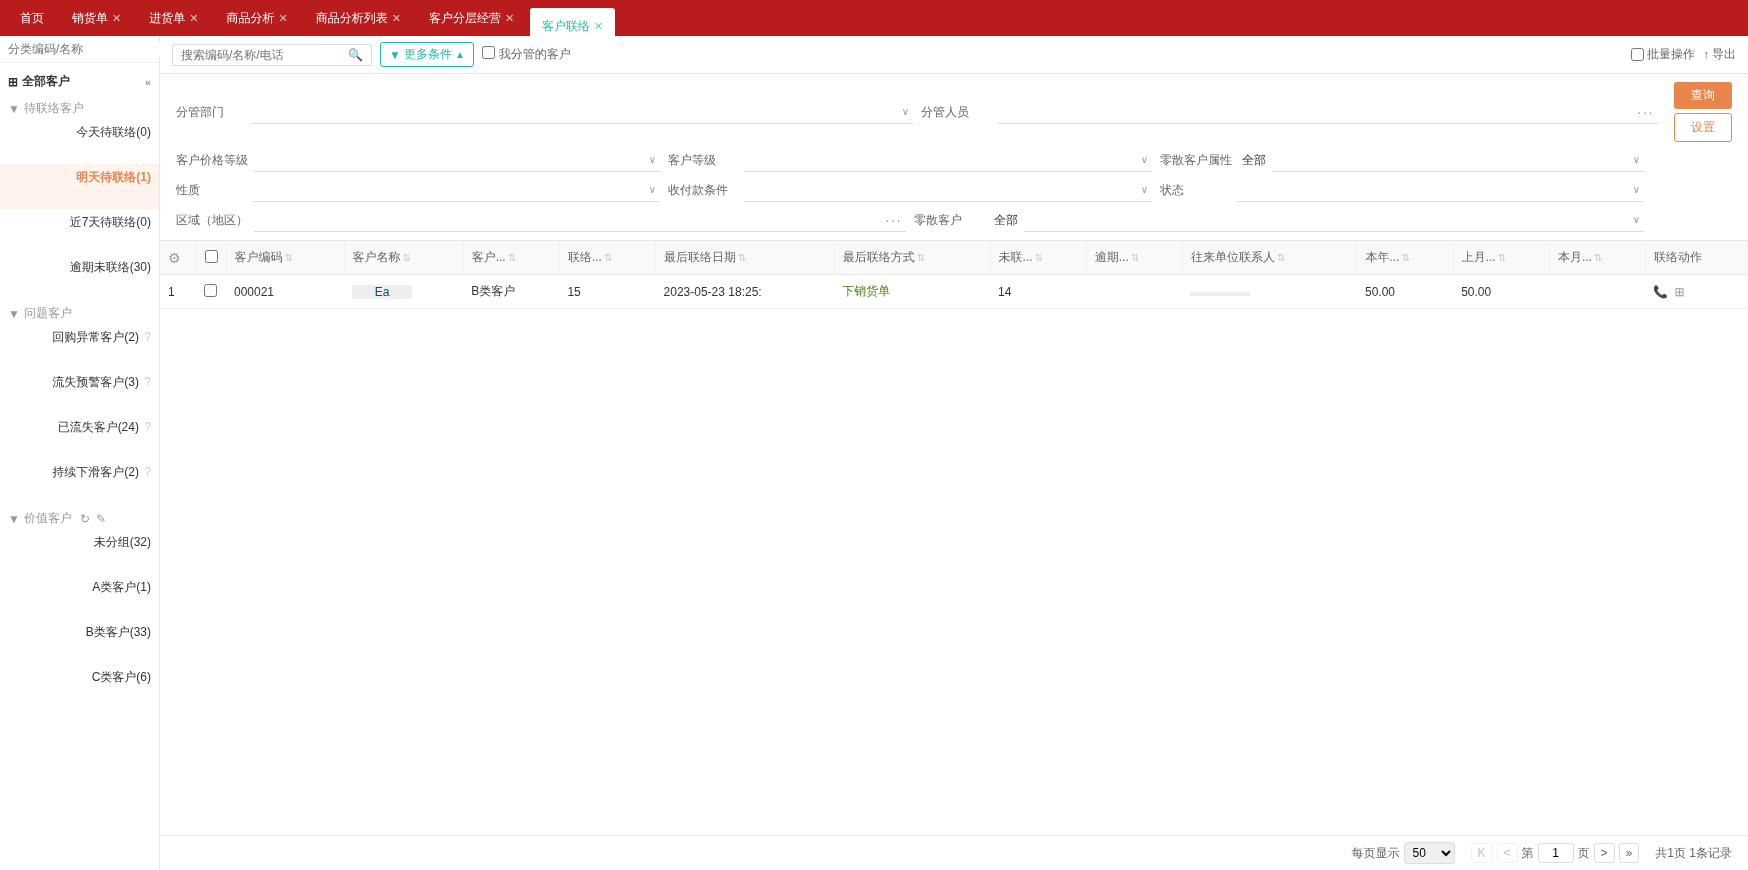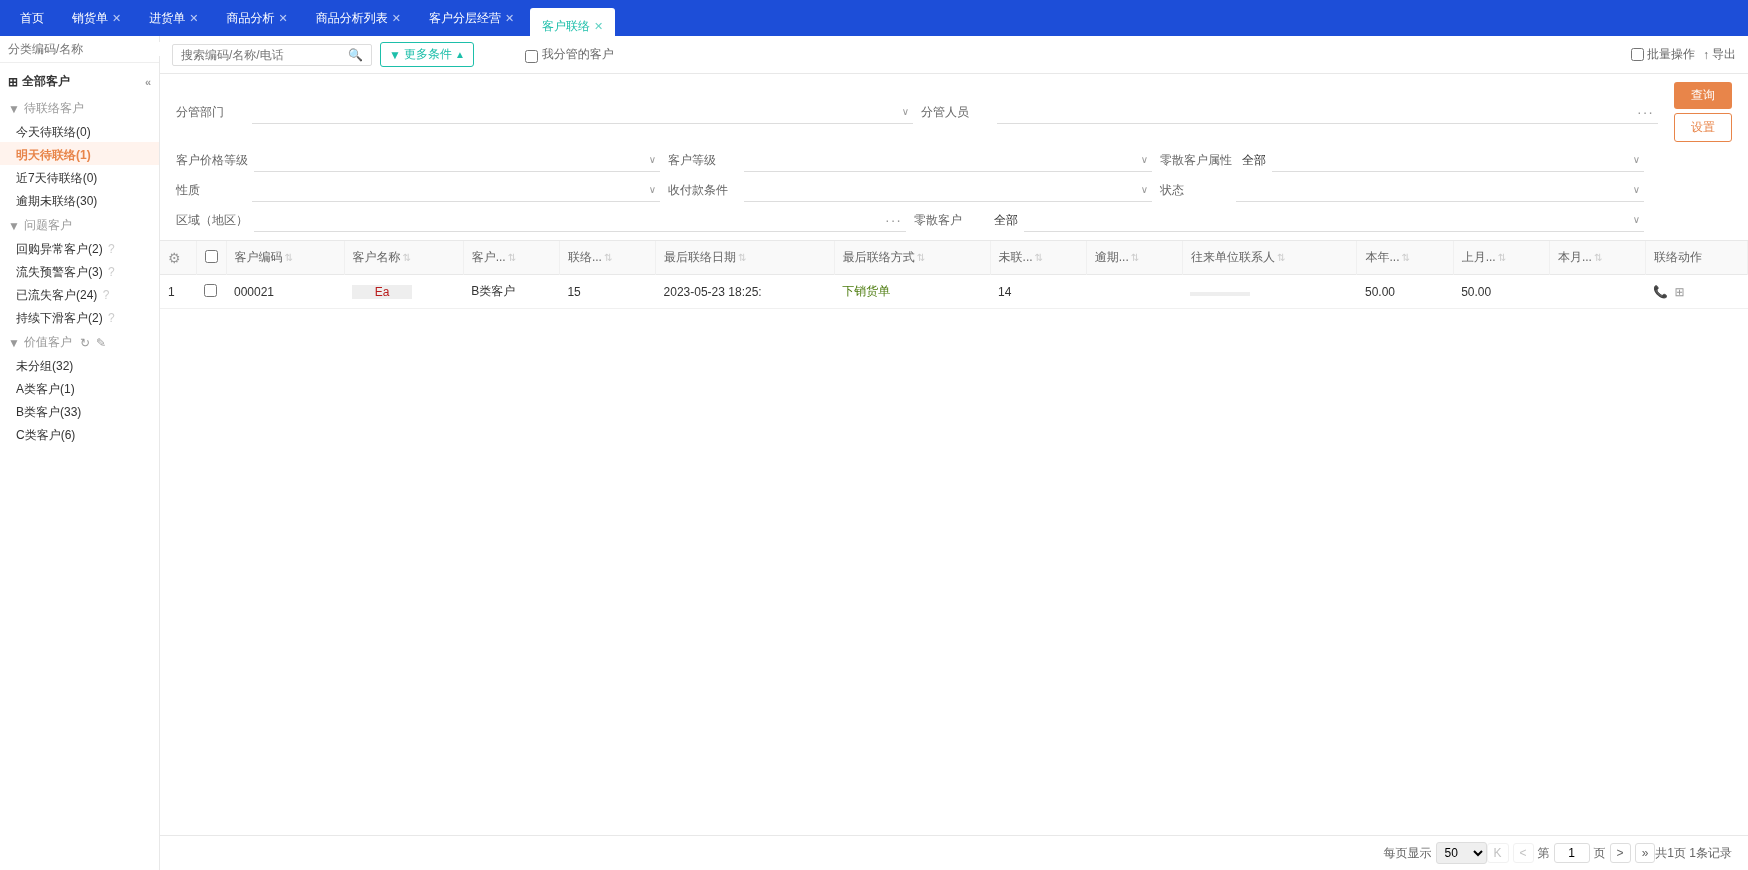--- a/index.html
+++ b/index.html
@@ -2,21 +2,21 @@
 <html><head>
   <meta charset="utf-8">
   <style>
     * { box-sizing: border-box; margin: 0; padding: 0; font-family: 'Microsoft YaHei', Arial, sans-serif; font-size: 12px; }
     body { background: #f5f5f5; overflow-x: hidden; }
 
     
     .top-nav {
       display: flex;
       align-items: center;
-      background: #1d4ed8;
+      background: #b91c1c;
       height: 36px;
       padding: 0 8px;
       gap: 4px;
     }
     .top-nav .nav-item {
       color: #fff;
       padding: 4px 12px;
       cursor: pointer;
       white-space: nowrap;
       display: flex;
@@ -75,26 +75,27 @@
     .sidebar-section-title {
       padding: 6px 8px 2px 8px;
       color: #999;
       font-size: 11px;
       display: flex;
       align-items: center;
       gap: 4px;
     }
     .sidebar-section-title .arrow { color: #999; }
     .sidebar-item {
-      padding: 5px 8px 1px 16px;
+      padding: 5px 8px 23px 16px;
       color: #333;
       cursor: pointer;
       white-space: nowrap;
       overflow: hidden;
       text-overflow: ellipsis;
+      text-align: right;
     }
     .sidebar-item.highlighted { background: #fff3ed; color: #e8854a; font-weight: bold; }
 
     
     .content-area {
       flex: 1;
       display: flex;
       flex-direction: column;
       overflow: hidden;
     }
@@ -129,25 +130,24 @@
       align-items: center;
       gap: 3px;
       color: #1dbfaa;
       cursor: pointer;
       padding: 3px 8px;
       border: 1px solid #1dbfaa;
       border-radius: 3px;
     }
     .filter-bar .my-customers {
       display: flex;
-      align-items: flex-end;
+      align-items: flex-start;
       gap: 4px;
       color: #666;
       cursor: pointer;
-      margin-left: 43px;
     }
     .filter-bar .spacer { flex: 1; }
     .filter-bar .batch-ops, .filter-bar .export-btn {
       display: flex;
       align-items: center;
       gap: 3px;
       color: #666;
       cursor: pointer;
     }
 
@@ -258,21 +258,21 @@
     .action-icons { display: flex; gap: 6px; align-items: center; color: #999; cursor: pointer; }
 
     
     .table-footer {
       display: flex;
       align-items: center;
       justify-content: flex-end;
       padding: 6px 16px;
       background: #fff;
       border-top: 1px solid #e8e8e8;
-      gap: 0;
+      gap: 16px;
       color: #666;
     }
     .table-footer .page-size-select {
       display: flex;
       align-items: center;
       gap: 4px;
     }
     .table-footer select {
       border: 1px solid #ddd;
       padding: 2px 4px;
@@ -623,21 +623,21 @@
         <tbody>
           <tr>
             <td>1</td>
             <td>
               <input type="checkbox" style="">
             </td>
             <td>
               <span>000021</span>
             </td>
             <td>
-              <span style="background:#eee; padding: 0 8px; color:#b91c1c; display:inline-block; min-width:60px; text-align:center;">Ea</span>
+              <span style="background:#eee; padding: 0 8px; color:#0c4a6e; display:inline-block; min-width:60px; text-align:center;">Ea</span>
             </td>
             <td>
               <span>B类客户</span>
             </td>
             <td>
               <span>15</span>
             </td>
             <td>
               <span>2023-05-23 18:25:</span>
             </td>

